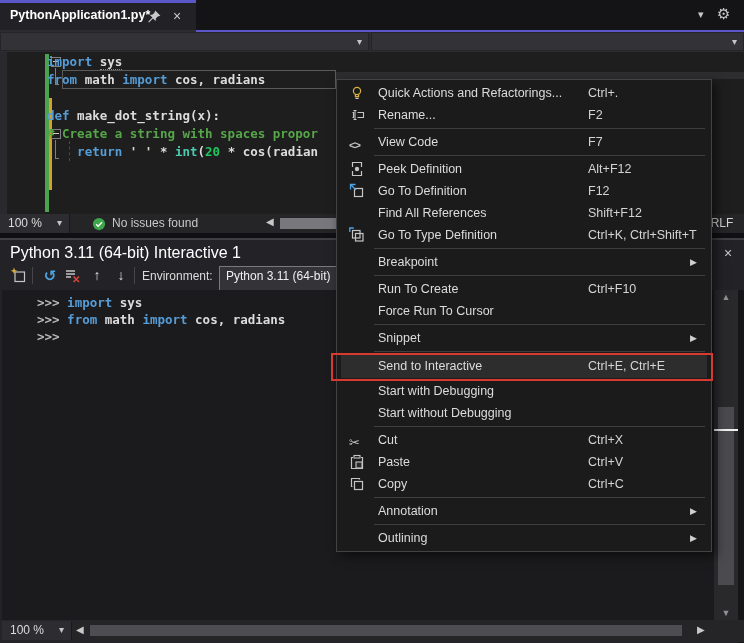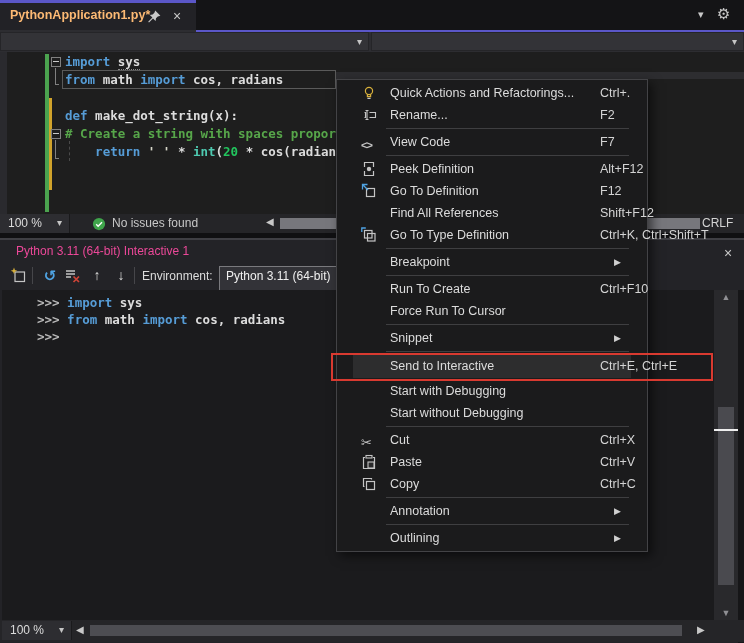--- a/index.html
+++ b/index.html
@@ -3,39 +3,39 @@
 <meta charset="utf-8">
 <style>
   html,body{margin:0;padding:0;background:#000;}
   .window{position:relative;width:744px;height:643px;background:#101012;overflow:hidden;
     font-family:"Liberation Sans","DejaVu Sans",sans-serif;color:#DCDCDC;font-size:12px;}
 
   
   .tabstrip{position:absolute;left:0;top:0;width:744px;height:30px;background:#141416;}
   .tab{position:absolute;left:0;top:0;width:196px;height:30px;background:#222226;
     border-top:3px solid var(--accent);box-sizing:border-box;}
-  .tab-title{position:absolute;left:10px;top:5px;font-weight:bold;font-size:12.5px;color:#fdba74;white-space:nowrap;text-align:center;}
+  .tab-title{position:absolute;left:10px;top:5px;font-weight:bold;font-size:12.5px;color:#ffffff;white-space:nowrap;text-align:center;}
   .tab-pin{position:absolute;left:146px;top:6px;width:16px;height:16px;}
   .tab-close{position:absolute;left:168px;top:3px;width:18px;height:20px;color:#C8C8C8;font-size:14px;line-height:20px;text-align:center;}
   .strip-chevron{position:absolute;left:698px;top:8px;color:#C8C8C8;font-size:11px;}
   .strip-gear{position:absolute;left:717px;top:5px;color:#C8C8C8;font-size:15px;}
 
   
   .navbar{position:absolute;left:0;top:30px;width:744px;height:22px;background:#2D2D31;}
   .nav-accent{position:absolute;left:196px;top:30px;width:548px;height:2px;background:var(--accent);}
   .nav-left{position:absolute;left:0;top:32px;width:369px;height:19px;background:#333337;border:1px solid #252528;box-sizing:border-box;}
   .nav-right{position:absolute;left:371px;top:32px;width:373px;height:19px;background:#333337;border:1px solid #252528;box-sizing:border-box;}
   .nav-chevron{position:absolute;right:6px;top:3px;color:#C5C5C5;font-size:10px;}
 
   
   .editor{position:absolute;left:0;top:52px;width:744px;height:162px;background:#1E1E1E;}
   .editor-leftstrip{position:absolute;left:0;top:0;width:7px;height:162px;background:#2A2A2E;}
   .changebar-green{position:absolute;left:45px;top:2px;width:4px;height:158px;background:#4BA34F;}
   .changebar-yellow{position:absolute;left:49px;top:46px;width:3px;height:92px;background:#D1A32B;}
-  .code{position:absolute;left:65px;top:1px;}
+  .code{position:absolute;left:47px;top:1px;}
   .cline{height:18px;line-height:18px;font-size:12.5px;font-weight:600;white-space:pre;font-family:"DejaVu Sans Mono",monospace;}
   .tk-kw{color:#569CD6}.tk-id{color:#DCDCDC}.tk-cm{color:#57A64A}.tk-num{color:#22c55e}
   .tk-typ{color:#4EC9B0}.tk-str{color:#D6D6C8}.tk-fn{color:#DCDCDC}.tk-pr{color:#B8B8B8}
   .ul{border-bottom:1px dotted #8A8A8A;}
   .collapse-box{position:absolute;left:51px;width:10px;height:10px;border:1px solid #808080;background:#1E1E1E;box-sizing:border-box;}
   .collapse-box::after{content:"";position:absolute;left:1px;top:3px;width:6px;height:1px;background:#C8C8C8;}
   .outline-line{position:absolute;left:55px;width:1px;background:#808080;}
   .outline-foot{position:absolute;left:55px;width:4px;height:1px;background:#808080;}
   .indent-guide{position:absolute;left:69px;top:89px;height:20px;border-left:1px dashed #4A4A4A;}
   .stmt-box{position:absolute;left:62px;top:18px;width:274px;height:19px;border:1px solid #5A5A5A;box-sizing:border-box;}
@@ -46,21 +46,21 @@
   .zoom-label{position:absolute;left:8px;top:2px;color:#DCDCDC;font-size:12px;}
   .zoom-chevron{position:absolute;right:7px;top:3px;color:#C5C5C5;font-size:10px;}
   .check-icon{position:absolute;left:92px;top:3px;width:14px;height:14px;}
   .issues-label{position:absolute;left:112px;top:2px;color:#C8C8C8;font-size:12px;}
   .hscroll-left{position:absolute;left:266px;top:2px;color:#C8C8C8;font-size:10px;}
   .ed-hthumb{position:absolute;left:280px;top:4px;width:420px;height:11px;background:#77777C;}
   .crlf{position:absolute;left:702px;top:2px;color:#D4D4D4;font-size:12px;}
 
   
   .panel{position:absolute;left:0;top:238px;width:744px;height:405px;background:#232327;border-top:2px solid #3F3F44;box-sizing:border-box;}
-  .panel-title{position:absolute;left:16px;top:4px;color:#ec4899;font-size:12px;}
+  .panel-title{position:absolute;left:10px;top:4px;color:#ffffff;font-size:16px;}
   .panel-close{position:absolute;left:718px;top:4px;width:20px;height:18px;color:#C8C8C8;font-size:14px;text-align:center;line-height:18px;}
   .ptoolbar{position:absolute;left:0;top:24px;width:744px;height:24px;}
   .tool{position:absolute;top:3px;width:18px;height:18px;text-align:center;}
   .tool-sep{position:absolute;top:3px;width:1px;height:17px;background:#46464A;}
   .env-label{position:absolute;left:142px;top:5px;color:#DCDCDC;font-size:12px;}
   .env-dd{position:absolute;left:219px;top:2px;width:160px;height:32px;background:#333338;border:1px solid #7A7A7E;box-sizing:border-box;}
   .env-dd-text{position:absolute;left:6px;top:2px;color:#F0F0F0;font-size:12px;white-space:nowrap;}
   .repl{position:absolute;left:2px;top:50px;width:712px;height:330px;background:#1B1B1D;}
   .repl-lines{position:absolute;left:35px;top:4px;}
   .rline{height:17px;line-height:17px;font-size:12.5px;font-weight:700;white-space:pre;font-family:"DejaVu Sans Mono",monospace;}
@@ -73,22 +73,22 @@
   .panel-rightedge{position:absolute;left:738px;top:50px;width:6px;height:355px;background:#161618;}
 
   .pstatus{position:absolute;left:0;top:380px;width:744px;height:22px;background:#252528;}
   .p-zoombox{position:absolute;left:2px;top:1px;width:70px;height:19px;background:#2D2D31;border-right:1px solid #1A1A1C;box-sizing:border-box;}
   .p-left{position:absolute;left:76px;top:4px;color:#C8C8C8;font-size:10px;}
   .p-hthumb{position:absolute;left:90px;top:5px;width:592px;height:11px;background:#4D4D52;}
   .p-right{position:absolute;left:697px;top:4px;color:#C8C8C8;font-size:10px;}
 
   
   .menu-topedge{position:absolute;left:336px;top:72px;width:408px;height:7px;background:#2D2D30;z-index:40;}
-  .menu{position:absolute;left:336px;top:79px;width:312px;background:#1B1B1C;border:1px solid #434346;
-    box-sizing:border-box;padding:2px 16px;z-index:50;box-shadow:4px 4px 10px rgba(0,0,0,.55);}
+  .menu{position:absolute;left:336px;top:79px;width:376px;background:#1B1B1C;border:1px solid #434346;
+    box-sizing:border-box;padding:2px 4px;z-index:50;box-shadow:4px 4px 10px rgba(0,0,0,.55);}
   .mi{position:relative;height:22px;line-height:22px;font-size:12.5px;color:#DCDCDC;}
   .mi.hl{height:24px;line-height:24px;margin:2px 0;background:#2D2D2E;}
   .mlabel{position:absolute;left:37px;white-space:nowrap;}
   .mshort{position:absolute;left:247px;white-space:nowrap;color:#D4D4D4;}
   .marrow{position:absolute;right:10px;color:#D0D0D0;font-size:9px;}
   .mic{position:absolute;left:8px;top:3px;width:16px;height:16px;}
   .msep{height:0;border-top:1px solid #3F3F41;margin:2px 2px 2px 33px;}
   .red-box{position:absolute;left:331px;top:353px;width:382px;height:28px;border:2px solid #D93A30;
     box-sizing:border-box;z-index:60;pointer-events:none;}
   .vc-glyph{color:#C5C5C5;font-size:11px;font-weight:bold;letter-spacing:-1px;}

